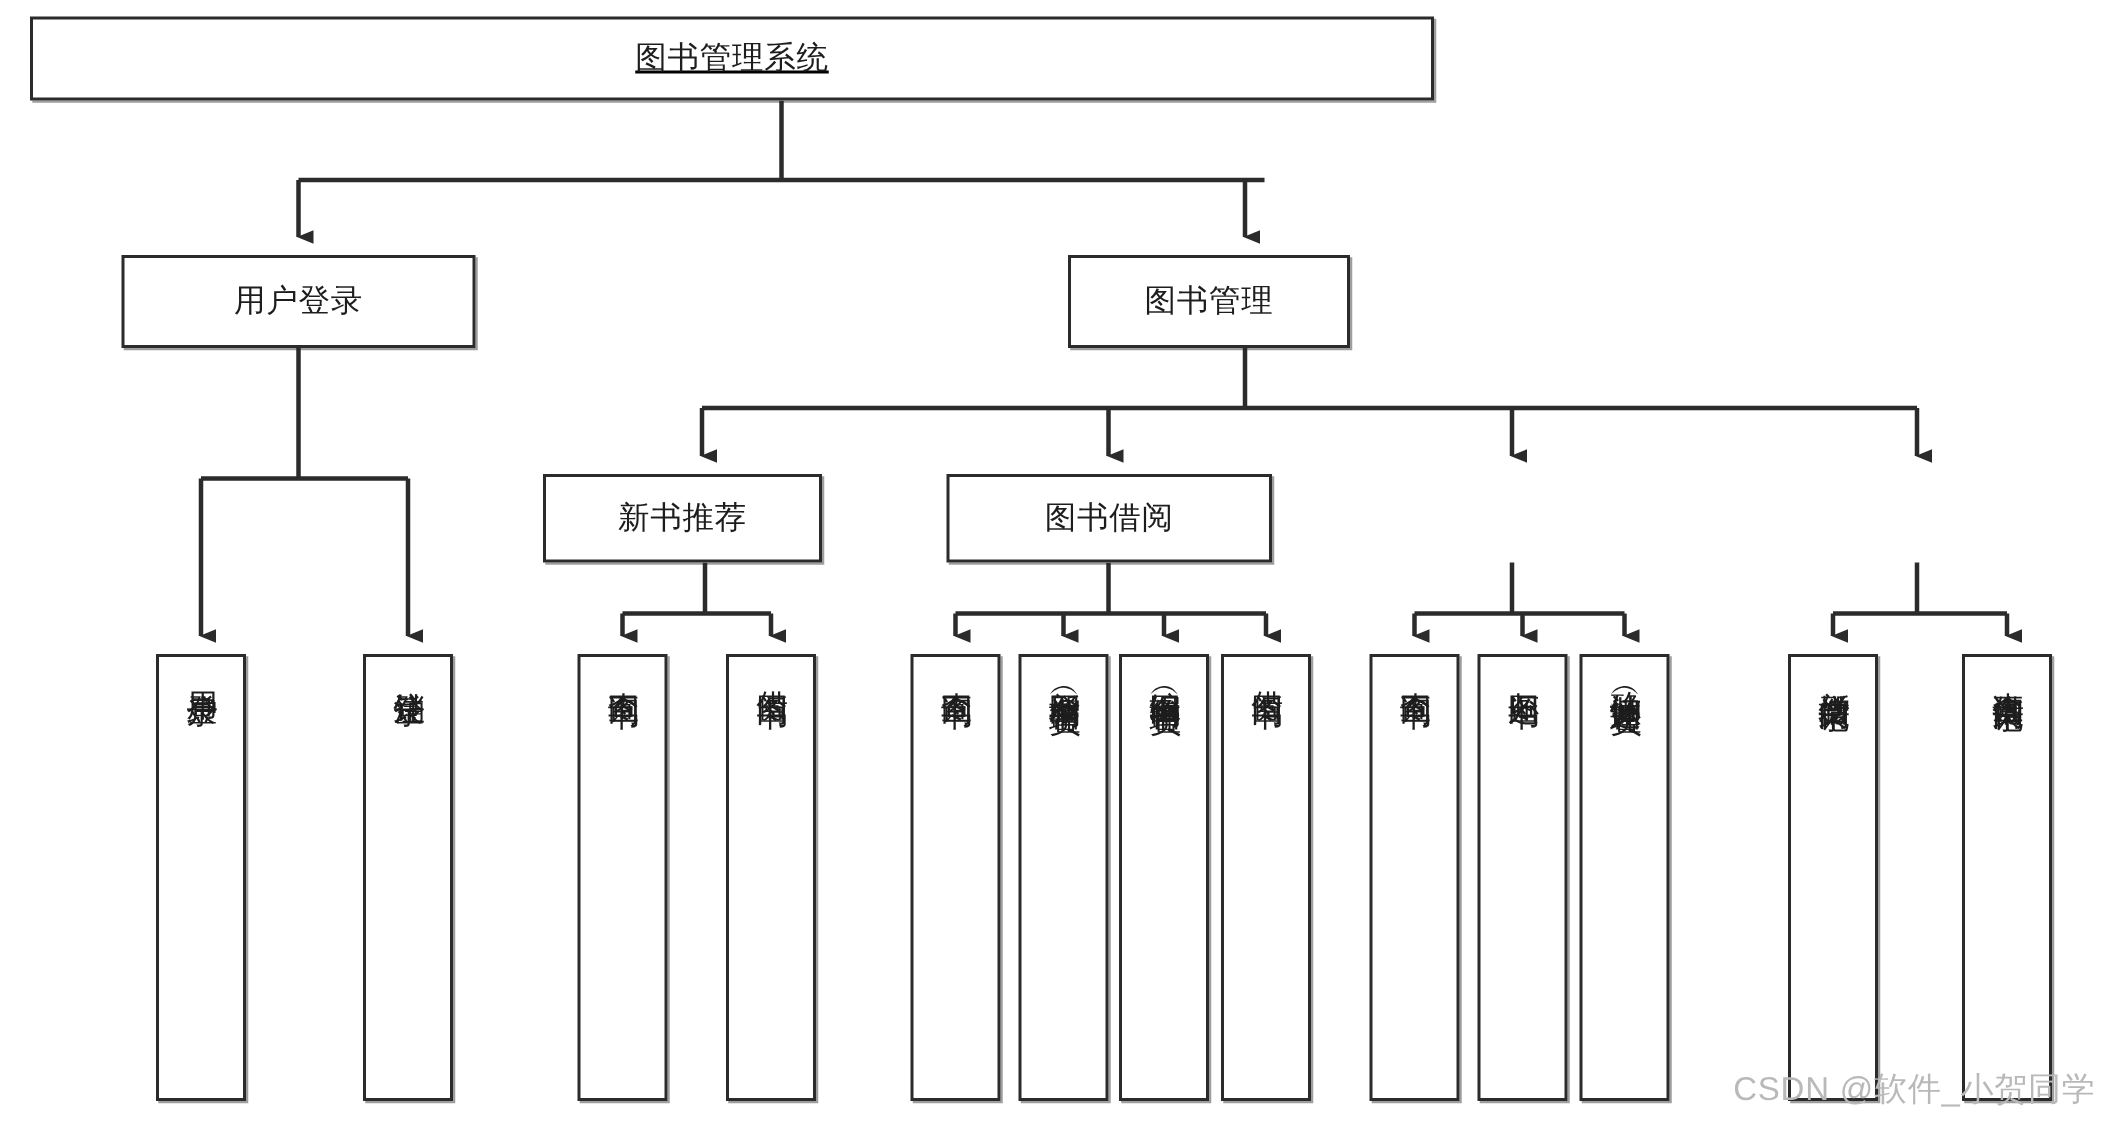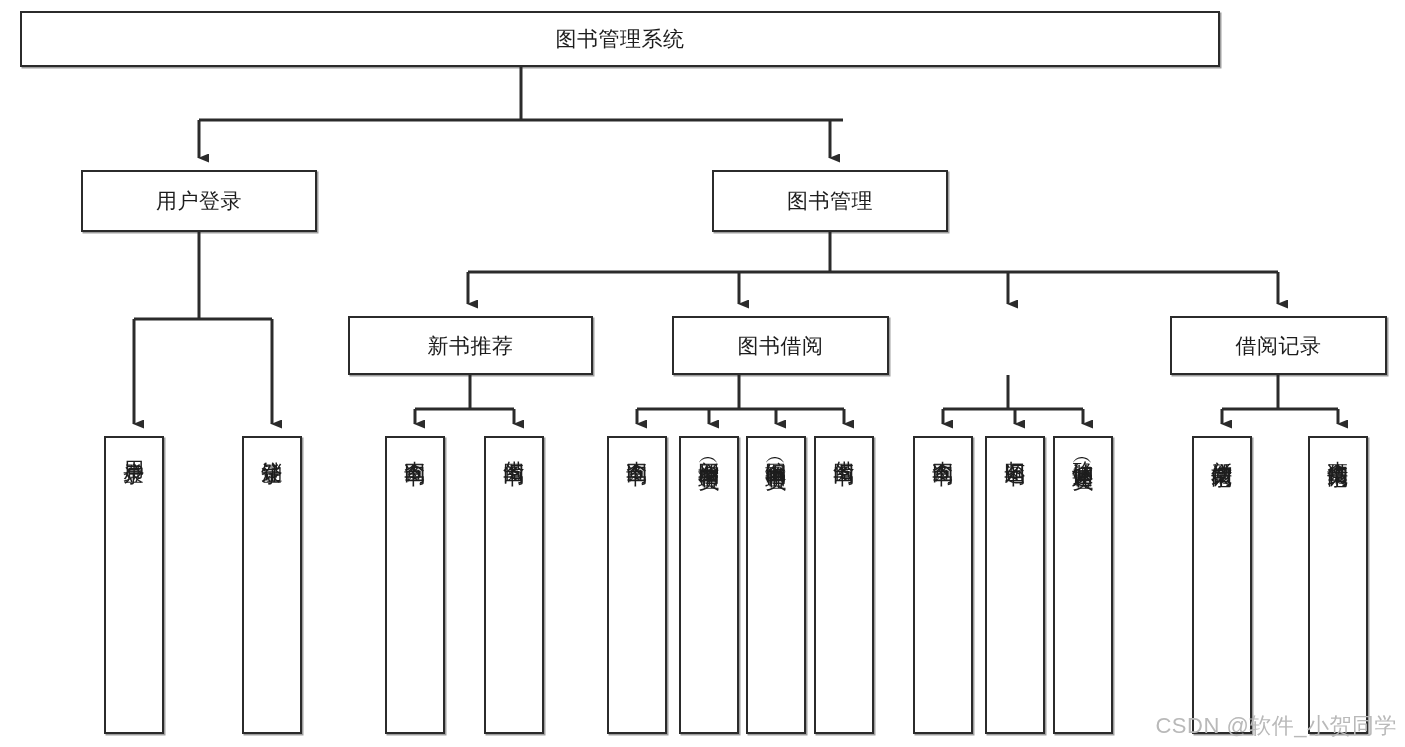--- a/index.html
+++ b/index.html
@@ -121,39 +121,36 @@
       <path d="M1015,409 L1015,424" marker-end="url(#arrowhead)"></path>
       <path d="M1083,409 L1083,424" marker-end="url(#arrowhead)"></path>
 
       <path d="M1278,375 L1278,409"></path>
       <path d="M1222,409 L1338,409"></path>
       <path d="M1222,409 L1222,424" marker-end="url(#arrowhead)"></path>
       <path d="M1338,409 L1338,424" marker-end="url(#arrowhead)"></path>
     </g>
   </svg>
 
-  <div class="node-box" style="left:20px; top:11px; width:1200px; height:56px;">
+  <div class="node-box" style="left:20px; top:11px; width:936px; height:56px;text-decoration:underline;">
     <span class="node-label-h">图书管理系统</span>
   </div>
 
   <div class="node-box" style="left:81px; top:170px; width:236px; height:62px;">
     <span class="node-label-h">用户登录</span>
   </div>
-  <div class="node-box" style="left:712px; top:170px; width:236px; height:62px;">
+  <div class="node-box" style="left:712px; top:170px; width:188px; height:62px;">
     <span class="node-label-h">图书管理</span>
   </div>
 
-  <div class="node-box" style="left:348px; top:316px; width:245px; height:59px;">
+  <div class="node-box" style="left:362px; top:316px; width:186px; height:59px;">
     <span class="node-label-h">新书推荐</span>
   </div>
-  <div class="node-box" style="left:631px; top:316px; width:217px; height:59px;margin-left:41px;">
+  <div class="node-box" style="left:631px; top:316px; width:217px; height:59px;">
     <span class="node-label-h">图书借阅</span>
-  </div>
-  <div class="node-box" style="left:1170px; top:316px; width:217px; height:59px;">
-    <span class="node-label-h">借阅记录</span>
   </div>
 
   <div class="node-box vertical" style="left:104px; top:436px; width:60px; height:298px;">
     <span class="node-label-v">用户登录</span>
   </div>
   <div class="node-box vertical" style="left:242px; top:436px; width:60px; height:298px;">
     <span class="node-label-v">注销登录</span>
   </div>
 
   <div class="node-box vertical" style="left:385px; top:436px; width:60px; height:298px;">

